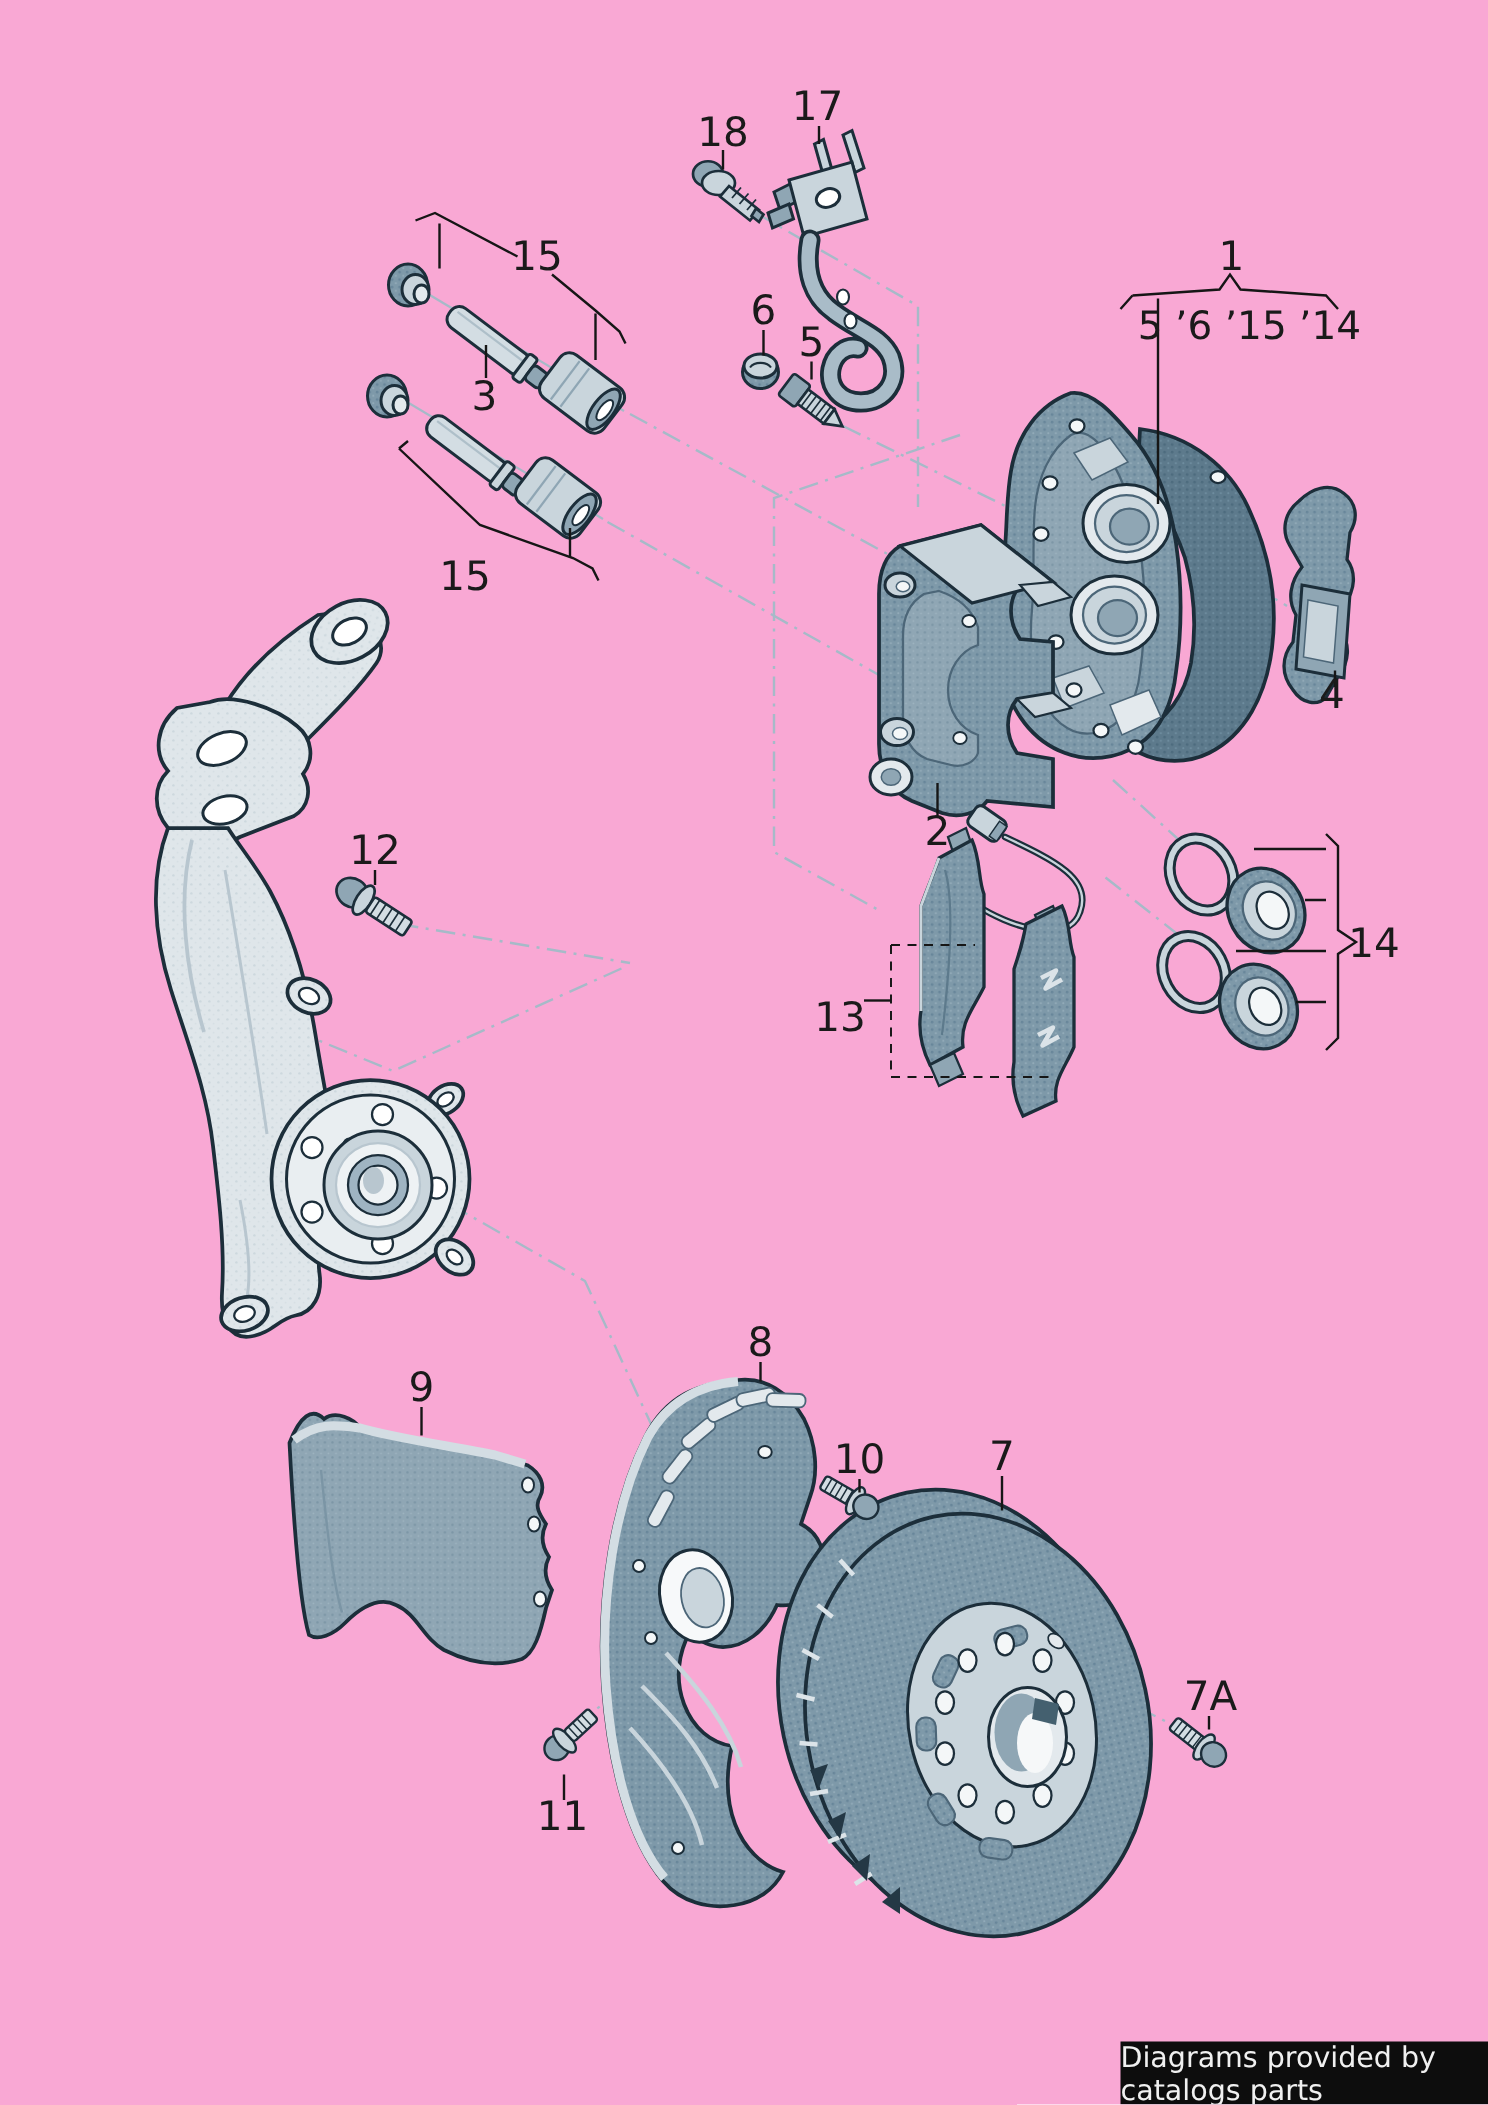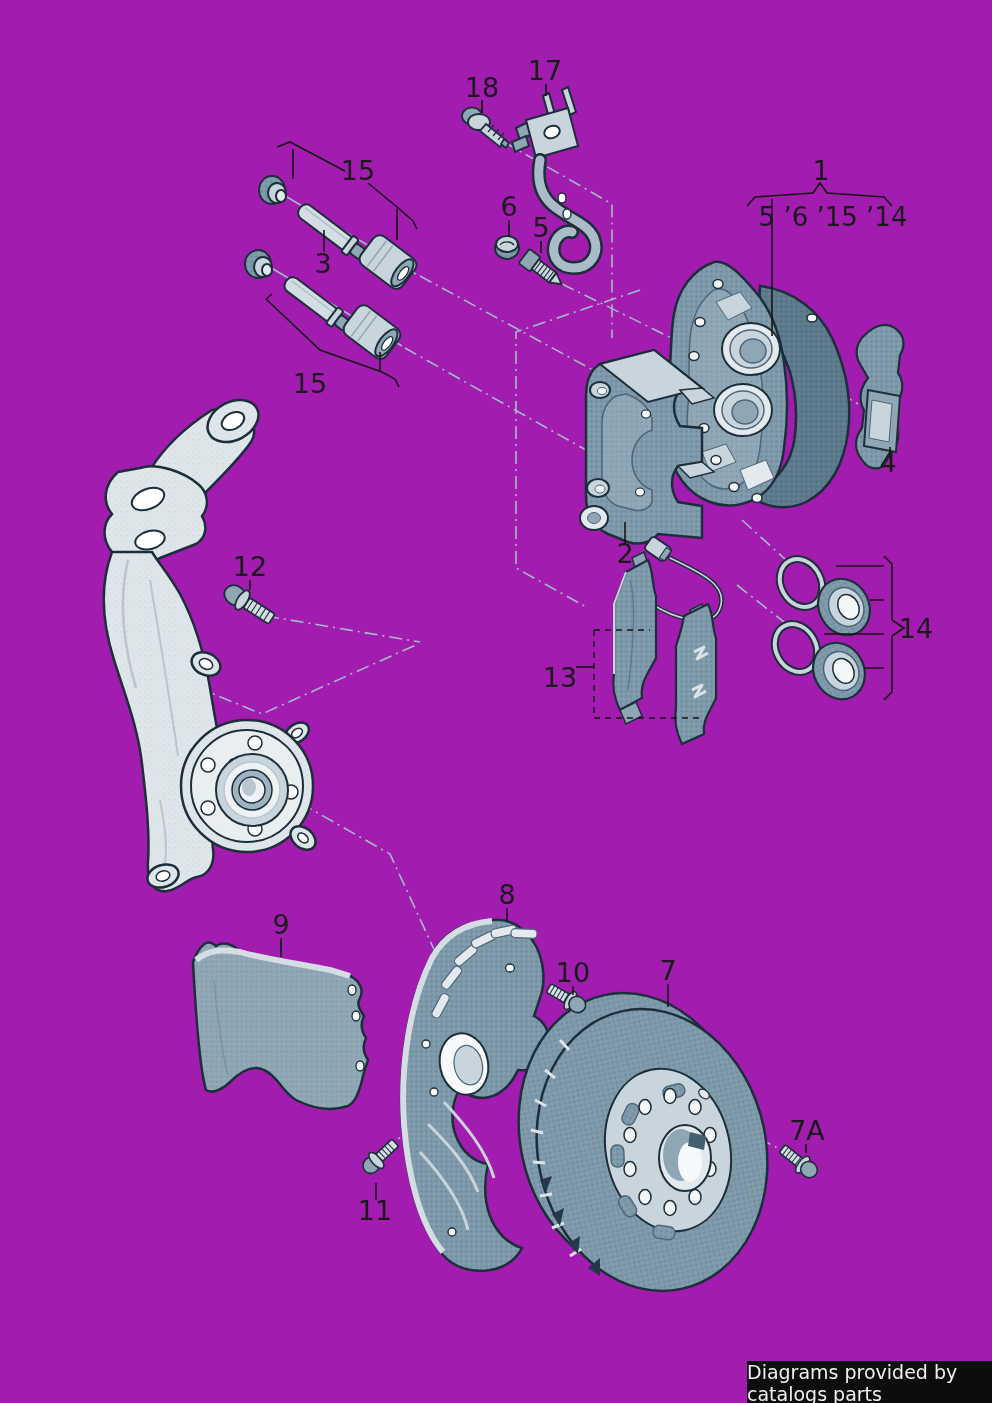--- a/index.html
+++ b/index.html
@@ -1,16 +1,16 @@
 <!DOCTYPE html>
 <html><head>
 <meta charset="utf-8">
 <style>
   html,body{margin:0;padding:0;background:#ffffff;}
-  .stage{position:relative;width:992px;height:1403px;background:#a21caf;overflow:hidden;
+  .stage{position:relative;width:992px;height:1403px;background:#f9a8d4;overflow:hidden;
          font-family:"DejaVu Sans", sans-serif;}
   svg{position:absolute;left:0;top:0;}
   svg text{font-family:"DejaVu Sans", sans-serif;font-size:27px;fill:#1a1a1a;}
   svg text.sub{font-size:26px;}
   .footer-bar{position:absolute;left:706px;top:1361px;width:278px;height:42px;
       background:#0d0d0d;color:#f0f0f0;display:flex;align-items:flex-start;justify-content:center;
       font-size:19px;font-family:"DejaVu Sans", sans-serif;margin-left:41px;}
 </style>
 </head>
 <body>

